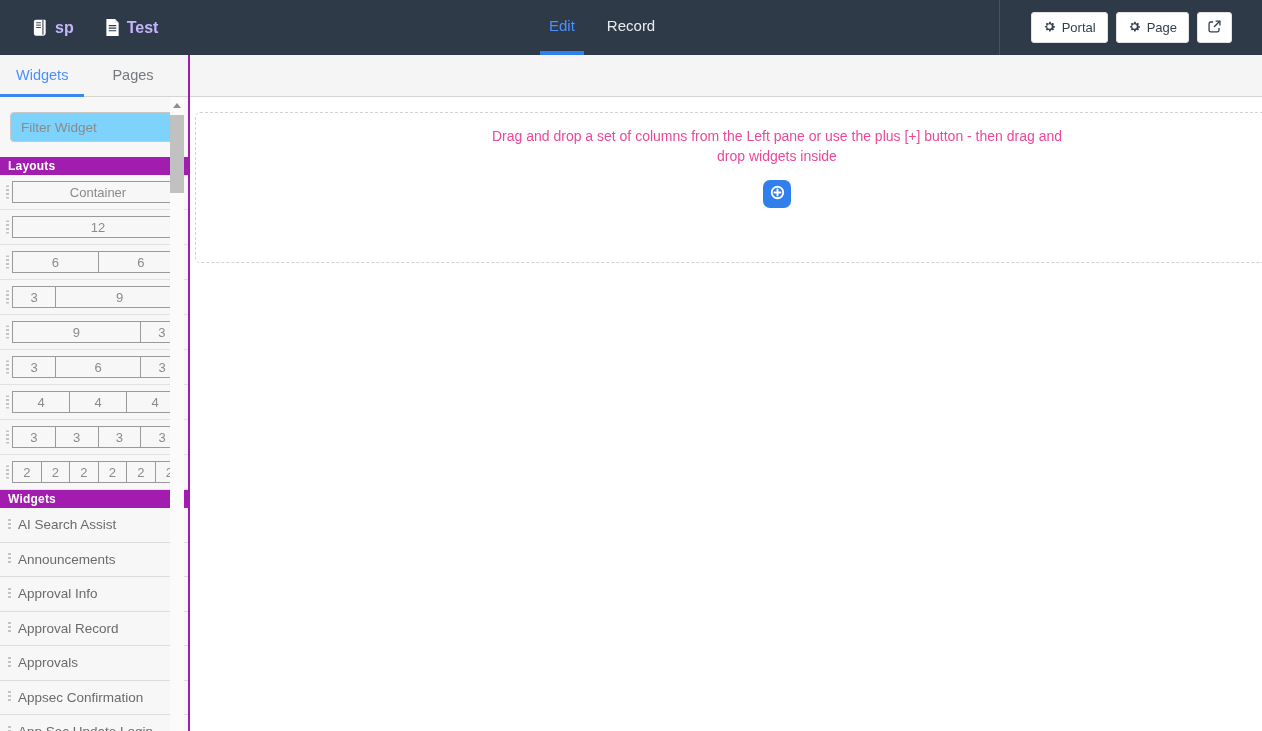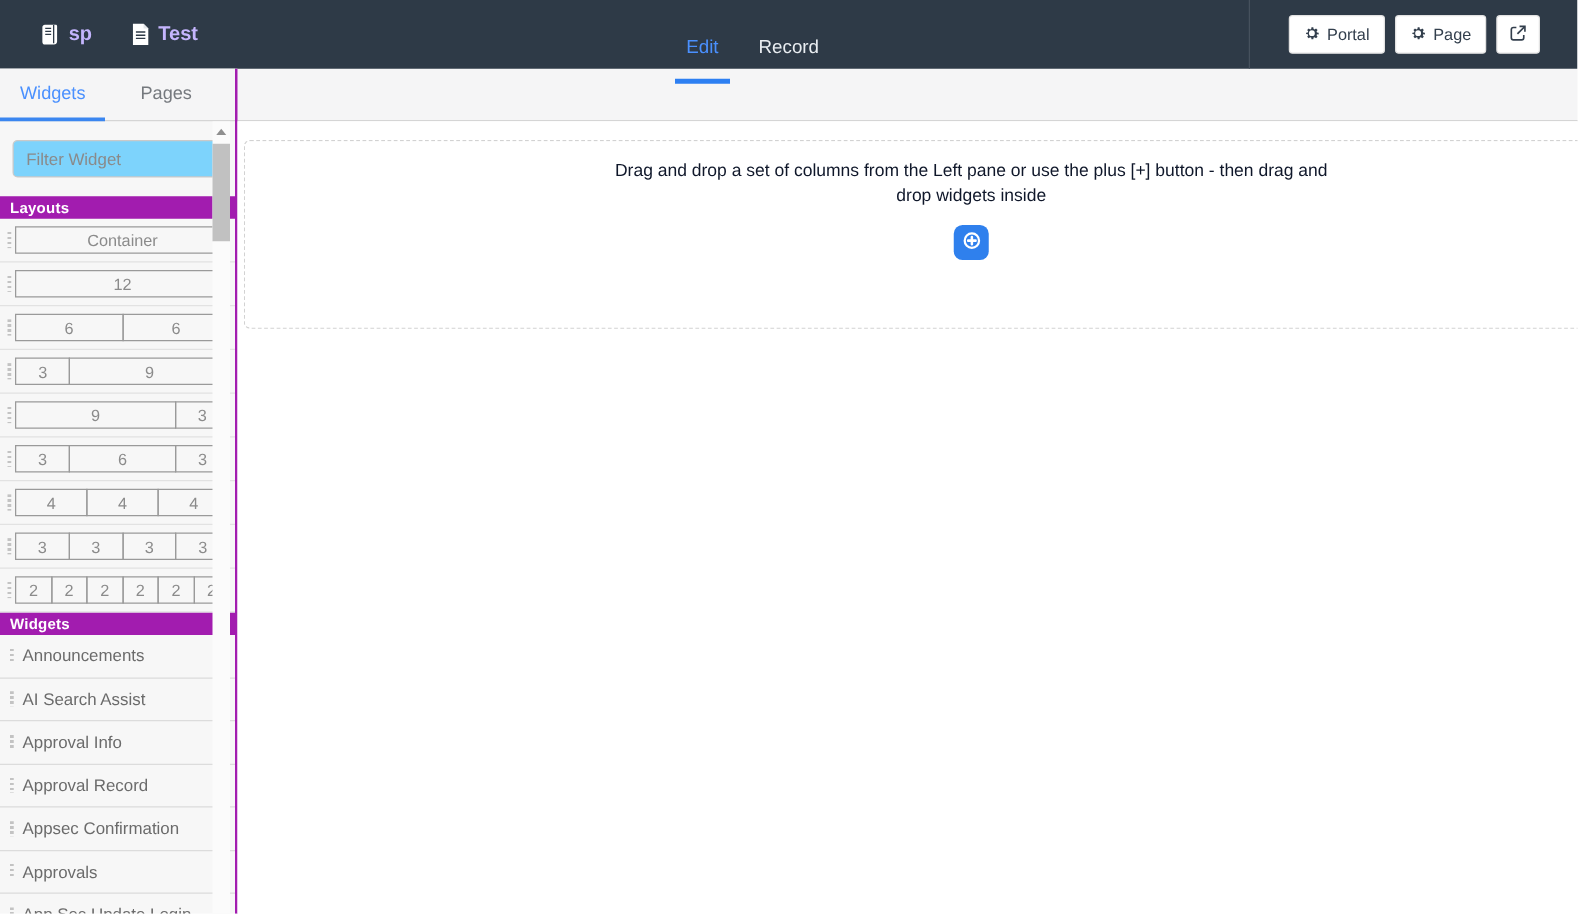--- a/index.html
+++ b/index.html
@@ -11,21 +11,21 @@
     height: 55px; background: #2e3a47; display: flex; align-items: stretch;
     position: relative; color: #fff;
   }
   .app-title {
     margin-left: 40px; align-self: center; font-size: 19px; font-weight: 400;
     color: #f2f4f6; letter-spacing: .2px; white-space: nowrap;
   }
   .chip { display: flex; align-items: center; gap: 6px; align-self: center; margin-left: 30px; }
   .chip .chip-label { font-size: 16px; font-weight: 700; color: #c4b5fd; text-align: center; }
   .chip svg { display: block; }
-  .mode-tabs { position: absolute; left: 540px; top: 12px; height: 43px; display: flex; }
+  .mode-tabs { position: absolute; left: 540px; top: 0; height: 43px; display: flex; }
   .htab {
     height: 55px; display: flex; align-items: center; padding: 0 9px; margin-right: 14px;
     font-size: 15px; color: #e9edf1; cursor: pointer; border-bottom: 4px solid transparent;
   }
   .htab.active { color: #4a90fe; border-bottom-color: #2d7ff2; }
   .header-right { position: absolute; right: 0; top: 0; height: 55px; display: flex; align-items: center; }
   .header-divider { width: 1px; height: 55px; background: #46515d; margin-right: 31px; }
   .hbtn {
     height: 31px; background: #fff; border: 1px solid #e2e2e2; border-radius: 3px;
     display: flex; align-items: center; gap: 6px; padding: 0 11px; margin-right: 8px;
@@ -98,21 +98,21 @@
   }
   .scroll-thumb { position: absolute; top: 18px; left: 0; width: 14px; height: 78px; background: #c1c1c1; cursor: pointer; }
 
   
   .canvas { position: relative; height: 634px; overflow: hidden; background: #fff; }
   .dropzone {
     margin: 15px 0 0 5px; width: 1164px; height: 151px;
     border: 1px dashed #d2d2d2; border-radius: 5px; padding-top: 13px; text-align: center;
   }
   .dropzone-text {
-    max-width: 592px; margin: 0 auto; font-size: 14px; line-height: 20px; color: #0f172a;
+    max-width: 592px; margin: 0 auto; font-size: 14px; line-height: 20px; color: #ec4899;
   }
   .add-col-btn {
     margin-top: 14px; width: 28px; height: 28px; border: none; border-radius: 7px;
     background: #2f80ed; display: inline-flex; align-items: center; justify-content: center;
     cursor: pointer;
   }
 </style>
 </head>
 <body>
 
@@ -259,41 +259,41 @@
                 <div class="layout-box" style="flex-grow: 2; flex-basis: 0px;">2</div>
                 <div class="layout-box" style="flex-grow: 2; flex-basis: 0px;">2</div>
               </div>
             </div>
           </div>
 
         <div class="section-header">Widgets</div>
         <div>
             <div class="widget-item">
               <span class="grip"></span>
+              <span class="widget-label">AI Search Assist</span>
+            </div>
+            <div class="widget-item">
+              <span class="grip"></span>
               <span class="widget-label">Announcements</span>
             </div>
             <div class="widget-item">
               <span class="grip"></span>
-              <span class="widget-label">AI Search Assist</span>
-            </div>
-            <div class="widget-item">
-              <span class="grip"></span>
               <span class="widget-label">Approval Info</span>
             </div>
             <div class="widget-item">
               <span class="grip"></span>
               <span class="widget-label">Approval Record</span>
             </div>
             <div class="widget-item">
               <span class="grip"></span>
+              <span class="widget-label">Approvals</span>
+            </div>
+            <div class="widget-item">
+              <span class="grip"></span>
               <span class="widget-label">Appsec Confirmation</span>
-            </div>
-            <div class="widget-item">
-              <span class="grip"></span>
-              <span class="widget-label">Approvals</span>
             </div>
             <div class="widget-item">
               <span class="grip"></span>
               <span class="widget-label">App Sec Update Login</span>
             </div>
           </div>
       </div>
 
       <div class="side-scrollbar">
         <div class="scroll-up-arrow"></div>

